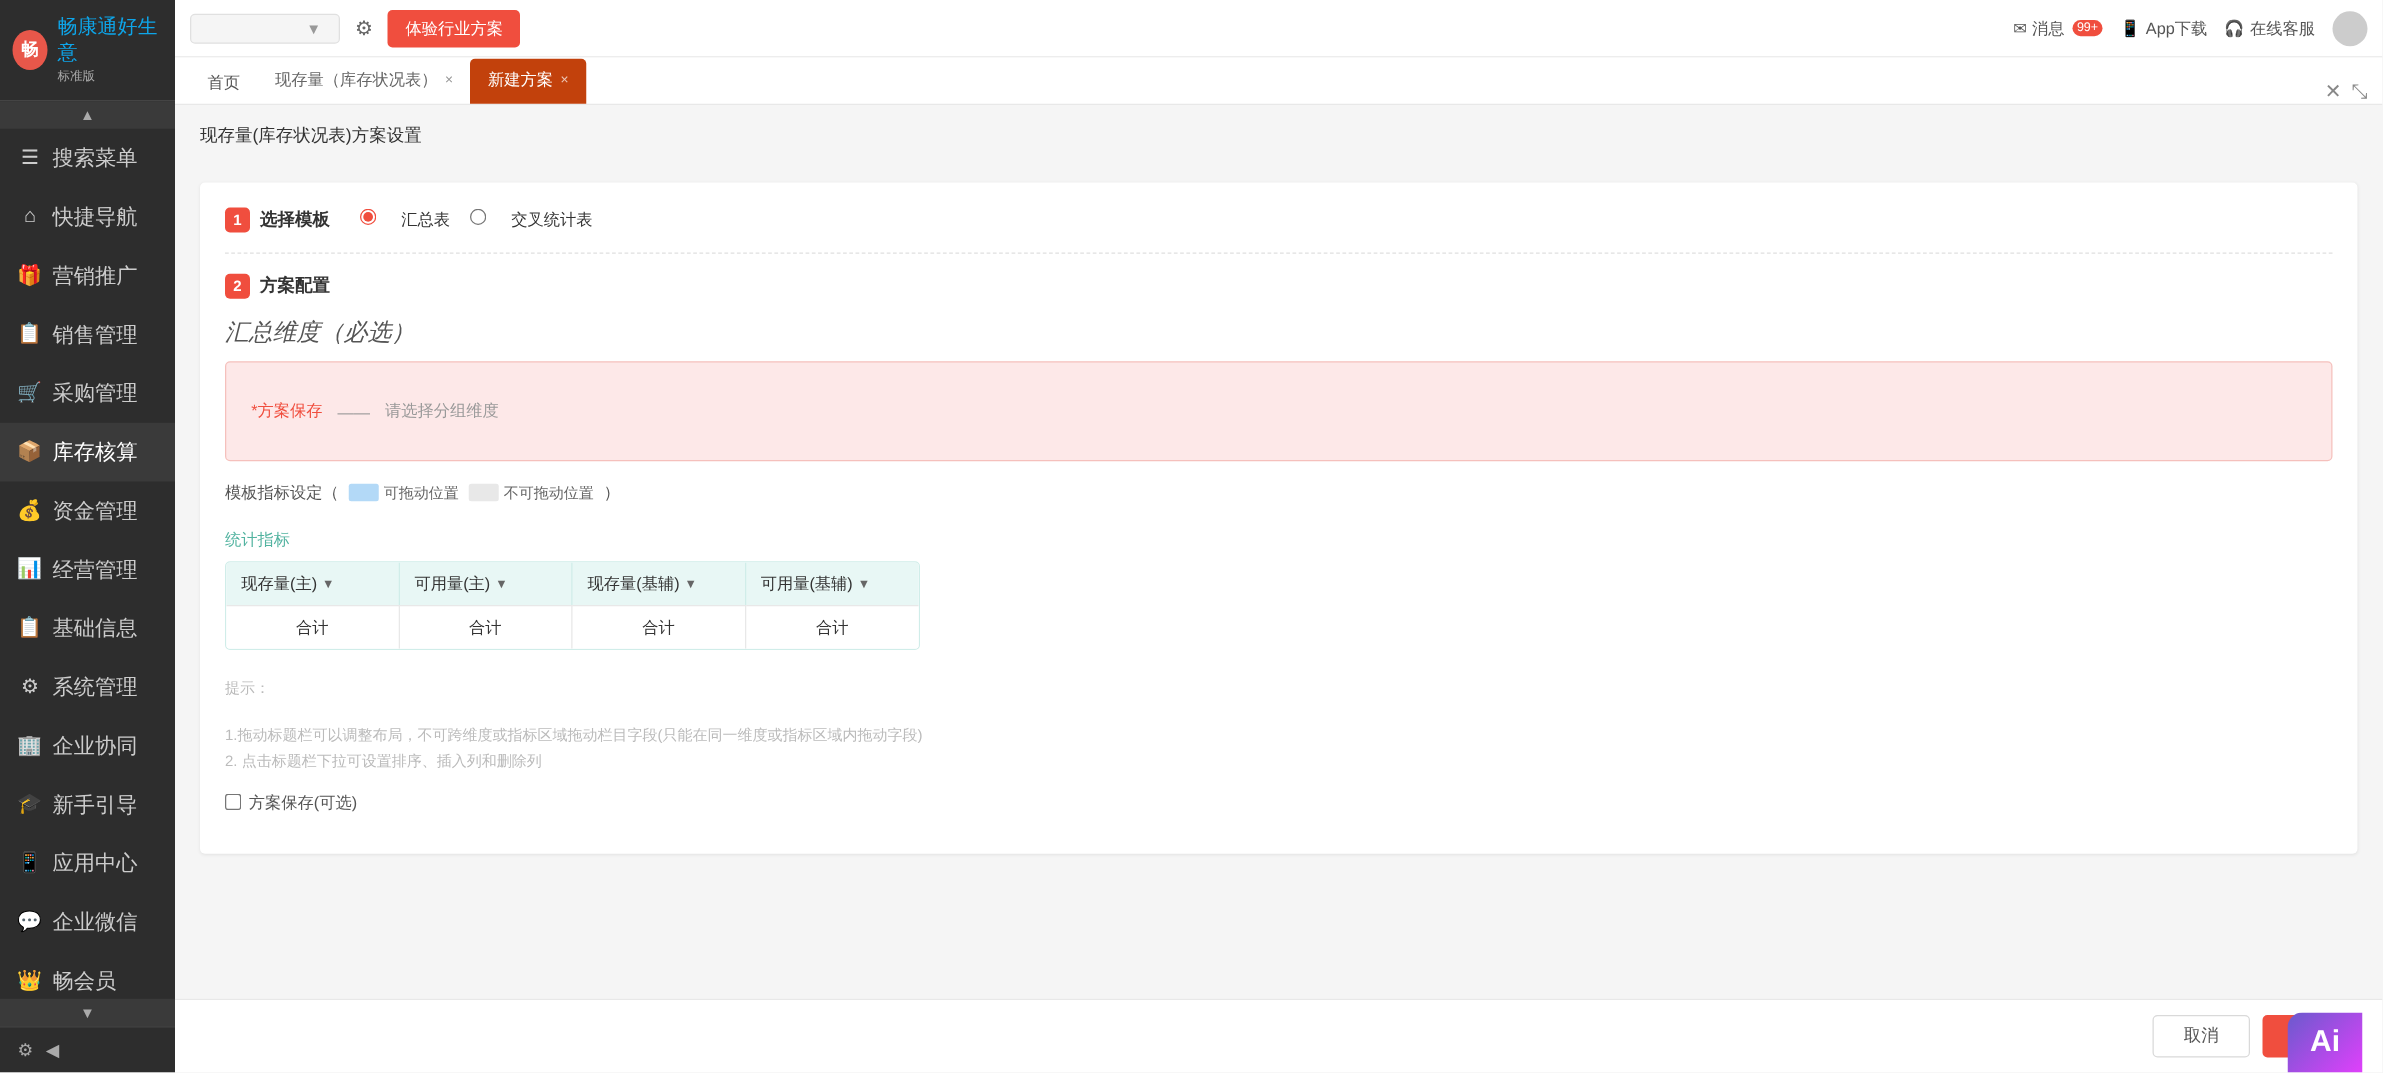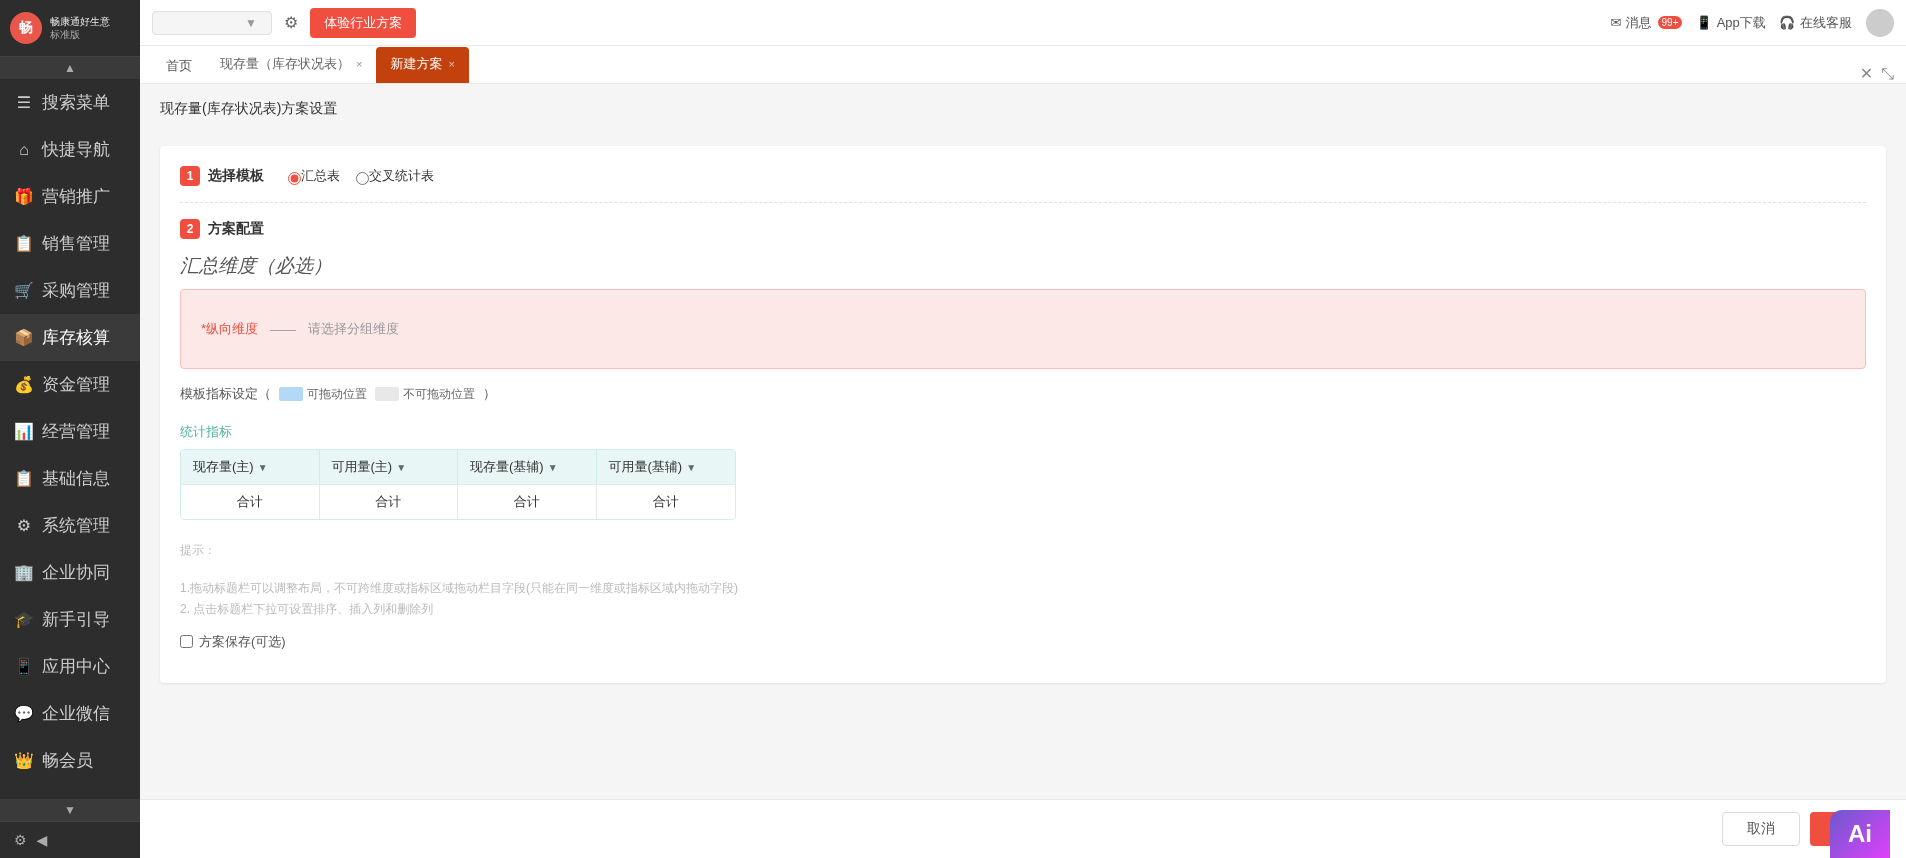--- a/index.html
+++ b/index.html
@@ -22,21 +22,21 @@
       gap: 8px;
       border-bottom: 1px solid #444;
     }
     .sidebar-logo-icon {
       width: 32px; height: 32px;
       background: #e8574a;
       border-radius: 50%;
       display: flex; align-items: center; justify-content: center;
       color: white; font-weight: bold; font-size: 14px;
     }
-    .sidebar-logo-text { font-size: 10px; color: #e5e5e5; line-height: 1.3; text-align: center; }
+    .sidebar-logo-text { font-size: 16px; color: #0ea5e9; line-height: 1.3; }
     .sidebar-logo-sub { font-size: 10px; color: #aaa; }
     .sidebar-nav { flex: 1; overflow-y: auto; }
     .sidebar-nav::-webkit-scrollbar { width: 3px; }
     .sidebar-item {
       display: flex; align-items: center; gap: 8px;
       padding: 12px 14px; cursor: pointer; color: #ccc;
       transition: background 0.2s;
     }
     .sidebar-item.active { background: #3a3a3a; color: #fff; }
     .sidebar-item-icon { font-size: 16px; width: 20px; text-align: center; }
@@ -144,21 +144,21 @@
     }
     .step-badge {
       width: 20px; height: 20px; border-radius: 4px;
       background: #f04e3e; color: white;
       display: flex; align-items: center; justify-content: center;
       font-size: 12px; font-weight: bold; flex-shrink: 0;
     }
     .step-title { font-size: 14px; font-weight: bold; color: #333; }
 
     .radio-group { display: flex; align-items: center; gap: 16px; }
-    .radio-label { display: flex; align-items: flex-end; gap: 0; cursor: pointer; font-size: 13px; color: #333; }
+    .radio-label { display: flex; align-items: flex-start; gap: 20px; cursor: pointer; font-size: 13px; color: #333; }
     .radio-label input[type=radio] { accent-color: #f04e3e; }
 
     .divider { border: none; border-top: 1px dashed #e0e0e0; margin: 16px 0; }
 
     
     .section-label { font-size: 19px; color: #555; margin-bottom: 10px; font-style: italic; }
 
     .dimension-box {
       background: #fde8e8; border: 1px solid #f5c0bc; border-radius: 4px;
       padding: 20px 20px;
@@ -402,21 +402,21 @@
 
       <div class="step-header">
         <div class="step-badge">2</div>
         <span class="step-title">方案配置</span>
       </div>
 
       <div class="section-label">汇总维度（必选）</div>
 
       <div class="dimension-box">
         <div class="dimension-inner">
-          <span class="dimension-label">*纵向维度</span>
+          <span class="dimension-label">*方案保存</span>
           <span class="dimension-dash">——</span>
           <span class="dimension-placeholder">请选择分组维度</span>
         </div>
       </div>
 
       <div class="template-settings">
         <div class="template-settings-label">
           <span>模板指标设定（</span>
           <div class="legend-item">
             <div class="legend-box draggable"></div>

